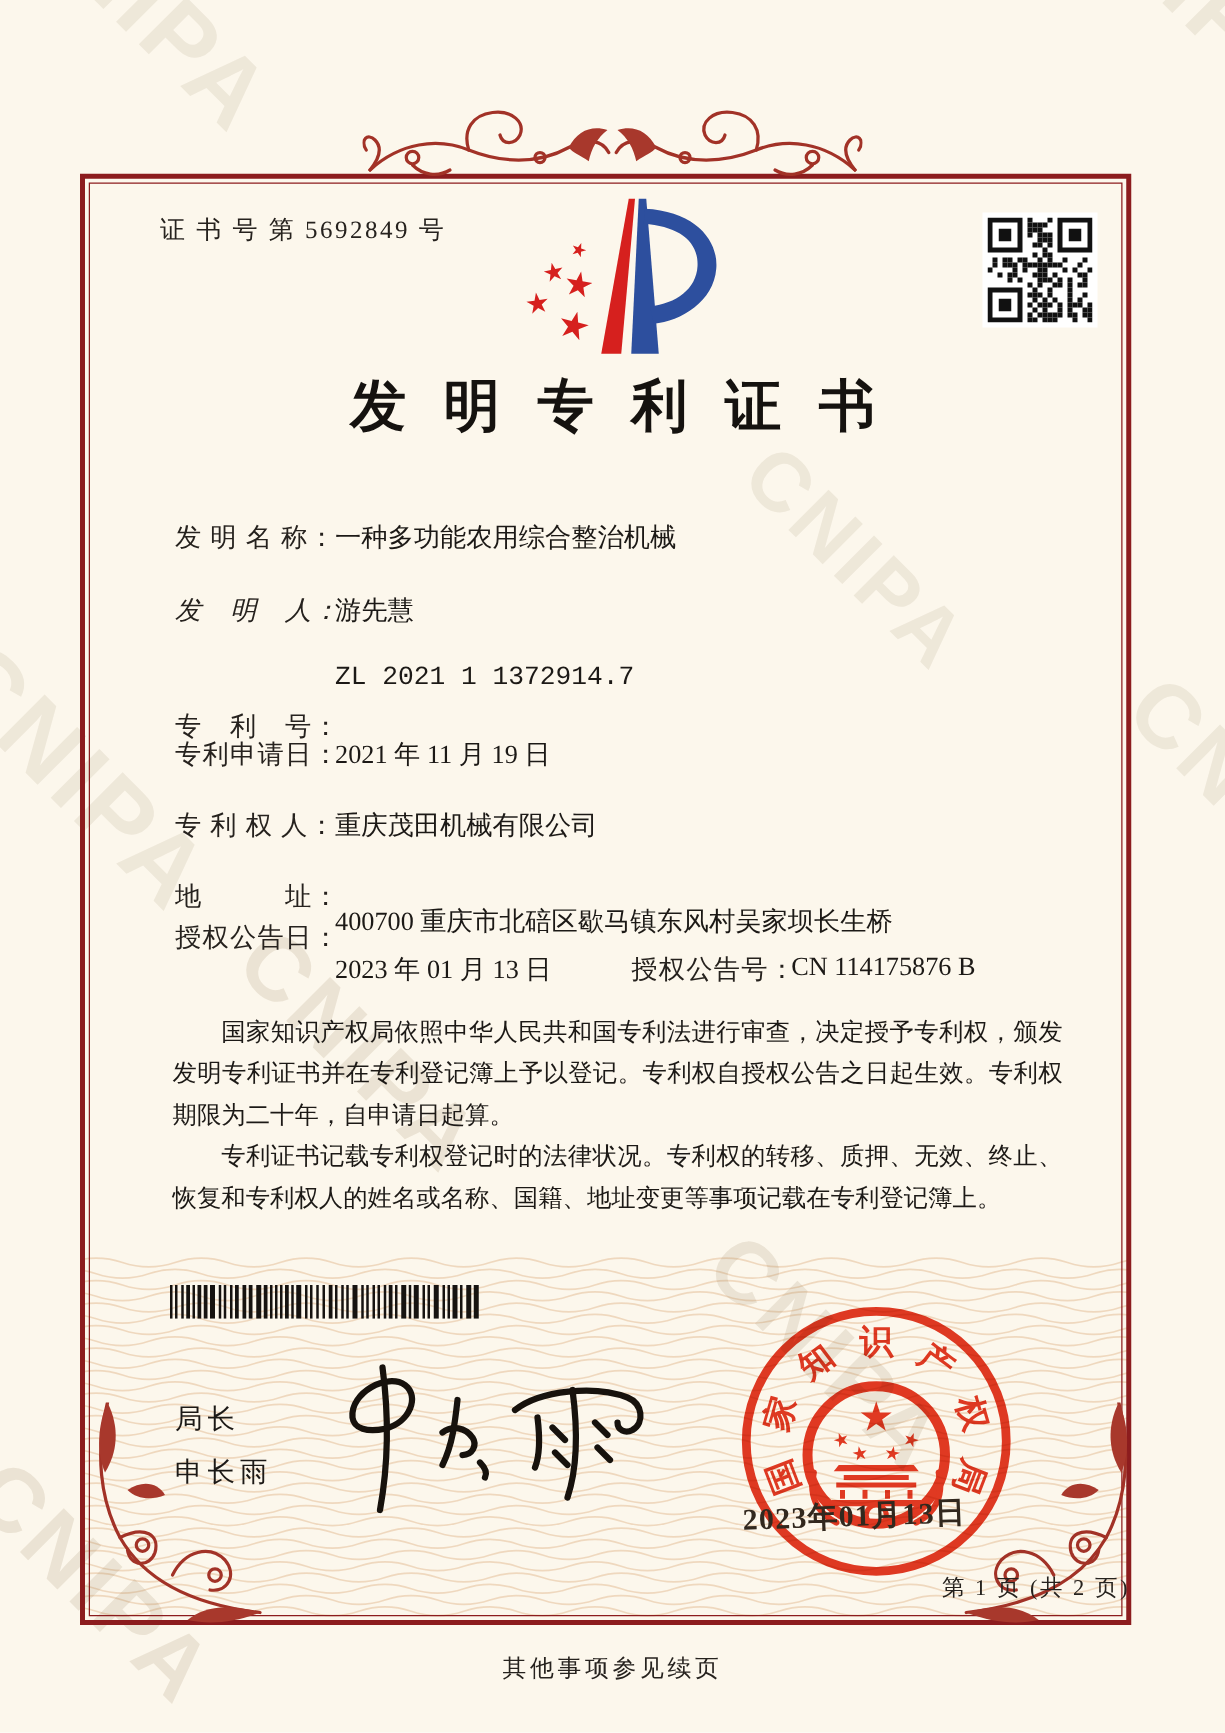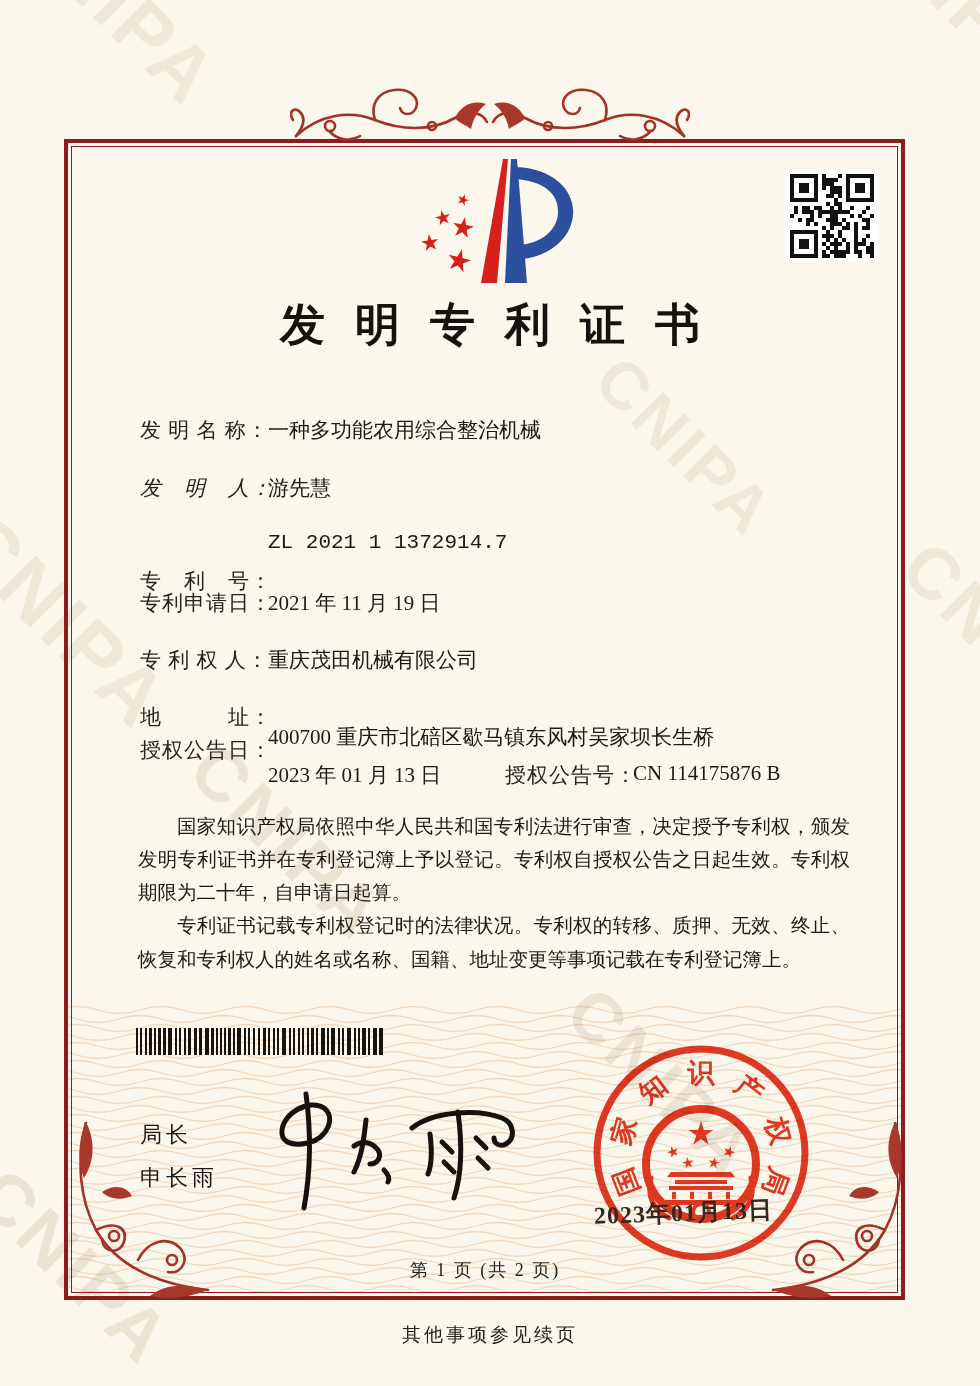--- a/index.html
+++ b/index.html
@@ -38,21 +38,21 @@
   #signer-title{position:absolute;left:140px;top:1120px;font-size:22px;color:#1c1916;letter-spacing:4px;}
   #signer-name{position:absolute;left:140px;top:1163px;font-size:22px;color:#1c1916;letter-spacing:4px;}
   #signature{position:absolute;left:262px;top:1086px;}
   #signature path{fill:none;stroke:#17120d;stroke-width:5;stroke-linecap:round;stroke-linejoin:round;}
 
   #seal{position:absolute;left:588px;top:1040px;mix-blend-mode:multiply;opacity:.95;}
   #seal-ring text{fill:#e03018;font-size:27px;font-weight:bold;font-family:"Liberation Serif","DejaVu Serif",serif;}
   #seal-date{position:absolute;left:594px;top:1196px;width:220px;font-size:24px;font-weight:bold;
              color:#32281e;transform:rotate(-2deg);letter-spacing:1px;white-space:nowrap;}
 
-  #page-num{position:absolute;left:66px;top:1258px;width:838px;text-align:center;
+  #page-num{position:absolute;left:66px;top:1258px;width:838px;text-align:right;
             font-size:18px;color:#26221e;letter-spacing:2px;}
   #footer-note{position:absolute;left:0;top:1322px;width:980px;text-align:center;
                font-size:19px;color:#26221e;letter-spacing:3px;}
 
   
   #barcode{position:absolute;left:134px;top:1028px;}
   #qr{position:absolute;left:786px;top:170px;width:92px;height:92px;background:#fff;}
   #qr svg{position:absolute;left:4px;top:4px;}
 
   
@@ -153,20 +153,21 @@
     <path d="M30,0 C20,40 24,78 40,108 C60,143 100,162 152,168"></path>
     <path d="M40,108 C60,98 72,106 68,120 C64,132 48,132 46,118"></path>
     <path d="M82,138 C92,118 112,114 124,126 C134,138 126,152 112,150"></path>
     <path class="leaf" d="M30,0 C40,20 38,40 28,56 C21,40 22,18 30,0 Z"></path>
     <path class="leaf" d="M152,168 C132,176 112,178 94,174 C106,164 124,160 152,168 Z"></path>
     <path class="leaf" d="M46,70 C58,62 70,64 76,74 C66,78 54,78 46,70 Z"></path>
     <circle cx="58" cy="114" r="5"></circle>
     <circle cx="116" cy="138" r="5"></circle>
   </svg>
 
+  <div id="cert-number">证 书 号 第 5692849 号</div>
 
   <svg id="logo" width="170" height="140" viewBox="0 0 170 140">
     <polygon points="98,6 103,6 92,130 76,130" fill="#d6201e"></polygon>
     <polygon points="106,6 112,6 122,130 100,130" fill="#2d4f9e"></polygon>
     <path d="M111,14 C152,16 170,40 168,62 C166,88 140,104 118,106 L115,92 C136,90 152,78 153,60 C154,40 138,28 110,26 Z" fill="#2d4f9e"></path>
     <g fill="#d6201e">
       <polygon points="0,-1 0.2245,-0.309 0.9511,-0.309 0.3633,0.118 0.5878,0.809 0,0.382 -0.5878,0.809 -0.3633,0.118 -0.9511,-0.309 -0.2245,-0.309" transform="translate(58,47) scale(6) rotate(20)"></polygon>
       <polygon points="0,-1 0.2245,-0.309 0.9511,-0.309 0.3633,0.118 0.5878,0.809 0,0.382 -0.5878,0.809 -0.3633,0.118 -0.9511,-0.309 -0.2245,-0.309" transform="translate(38,65) scale(8) rotate(-12)"></polygon>
       <polygon points="0,-1 0.2245,-0.309 0.9511,-0.309 0.3633,0.118 0.5878,0.809 0,0.382 -0.5878,0.809 -0.3633,0.118 -0.9511,-0.309 -0.2245,-0.309" transform="translate(58,75) scale(11) rotate(10)"></polygon>
       <polygon points="0,-1 0.2245,-0.309 0.9511,-0.309 0.3633,0.118 0.5878,0.809 0,0.382 -0.5878,0.809 -0.3633,0.118 -0.9511,-0.309 -0.2245,-0.309" transform="translate(25,90) scale(9) rotate(-8)"></polygon>

